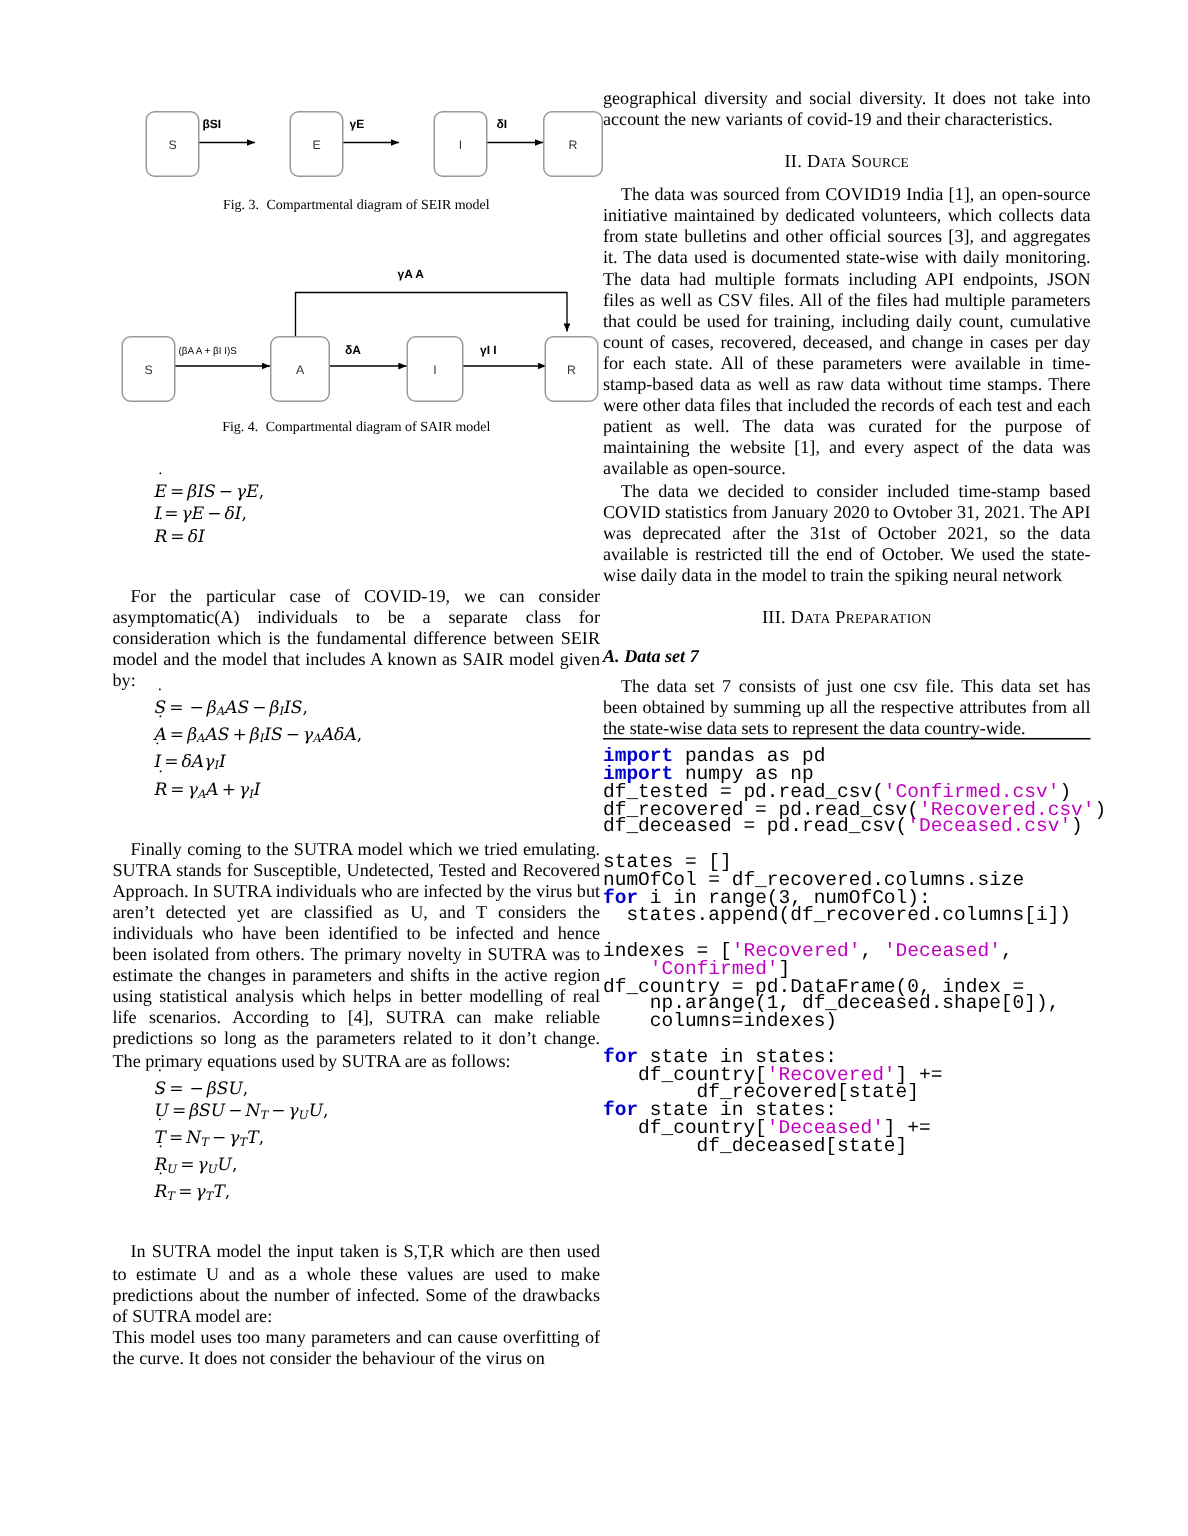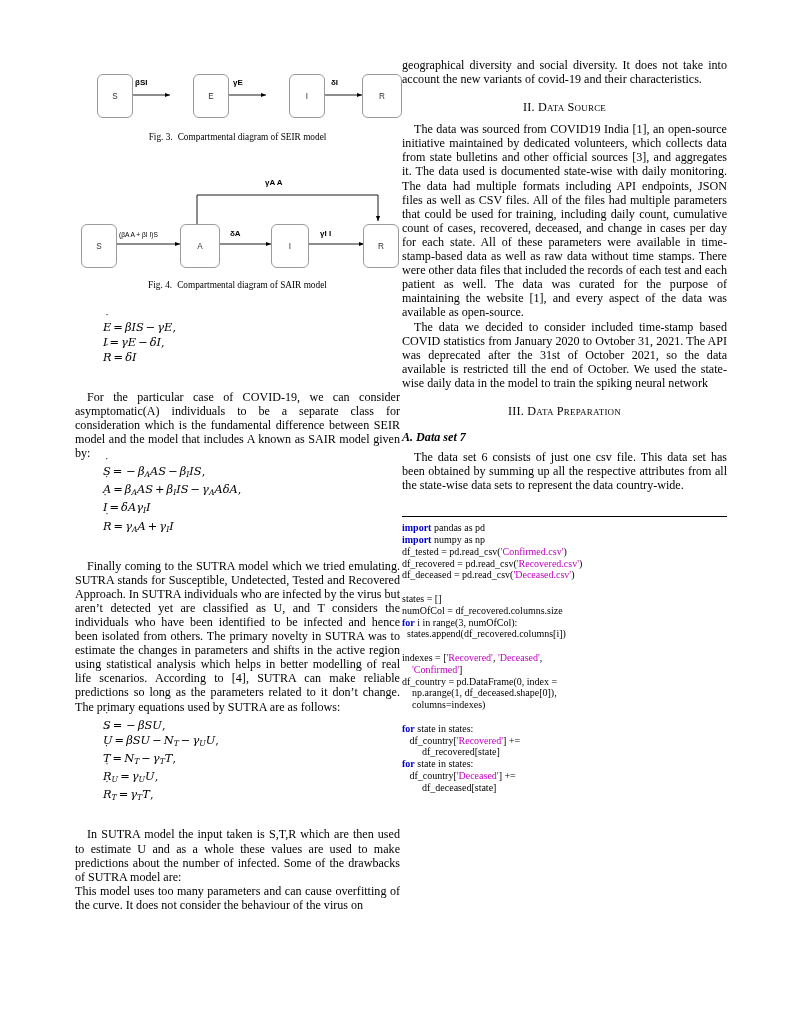--- a/index.html
+++ b/index.html
@@ -120,24 +120,24 @@
   sub.msub {
     font-style: italic;
     font-size: 0.68em;
     vertical-align: -0.25em;
   }
   .op { padding: 0 2px; font-style: normal; }
 
   
   .code-block {
     border-top: 1px solid #000;
-    margin-top: 24px;
+    margin-top: 0;
     padding-top: 5px;
-    font-family: Liberation Serif, serif;
-    font-size: 10px;
+    font-family: Liberation Mono, monospace;
+    font-size: 13px;
     line-height: 11.8px;
     white-space: pre;
     color: #000;
   }
   .code-block .kw  { color: #0000cd; font-weight: bold; }
   .code-block .str { color: #c000c0; }
   .code-block .blank { display: block; height: 11.8px; }
 </style>
 </head>
 <body>
@@ -246,18 +246,18 @@
 
     <p class="body">The data was sourced from COVID19 India [1], an open-source initiative maintained by dedicated volunteers, which collects data from state bulletins and other official sources [3], and aggregates it. The data used is documented state-wise with daily monitoring. The data had multiple formats including API endpoints, JSON files as well as CSV files. All of the files had multiple parameters that could be used for training, including daily count, cumulative count of cases, recovered, deceased, and change in cases per day for each state. All of these parameters were available in time-stamp-based data as well as raw data without time stamps. There were other data files that included the records of each test and each patient as well. The data was curated for the purpose of maintaining the website [1], and every aspect of the data was available as open-source.</p>
 
     <p class="body">The data we decided to consider included time-stamp based COVID statistics from January 2020 to Ovtober 31, 2021. The API was deprecated after the 31st of October 2021, so the data available is restricted till the end of October. We used the state-wise daily data in the model to train the spiking neural network</p>
 
     <h2 class="section">III.  Data Preparation</h2>
 
 
     <h3 class="subsection">A.  Data set 7</h3>
 
-    <p class="body">The data set 6 consists of just one csv file. This data set has been obtained by summing up all the respective attributes from all the state-wise data sets to represent the data country-wide.</p>
+    <p class="body">The data set 7 consists of just one csv file. This data set has been obtained by summing up all the respective attributes from all the state-wise data sets to represent the data country-wide.</p>
 
     <div class="code-block" id="code-block"><div><span class="kw">import</span><span> pandas as pd</span></div><div><span class="kw">import</span><span> numpy as np</span></div><div><span>df_tested = pd.read_csv(</span><span class="str">'Confirmed.csv'</span><span>)</span></div><div><span>df_recovered = pd.read_csv(</span><span class="str">'Recovered.csv'</span><span>)</span></div><div><span>df_deceased = pd.read_csv(</span><span class="str">'Deceased.csv'</span><span>)</span></div><div class="blank">&nbsp;</div><div><span>states = []</span></div><div><span>numOfCol = df_recovered.columns.size</span></div><div><span class="kw">for</span><span> i in range(3, numOfCol):</span></div><div><span>  states.append(df_recovered.columns[i])</span></div><div class="blank">&nbsp;</div><div><span>indexes = [</span><span class="str">'Recovered'</span><span>, </span><span class="str">'Deceased'</span><span>,</span></div><div><span>    </span><span class="str">'Confirmed'</span><span>]</span></div><div><span>df_country = pd.DataFrame(0, index =</span></div><div><span>    np.arange(1, df_deceased.shape[0]),</span></div><div><span>    columns=indexes)</span></div><div class="blank">&nbsp;</div><div><span class="kw">for</span><span> state in states:</span></div><div><span>   df_country[</span><span class="str">'Recovered'</span><span>] +=</span></div><div><span>        df_recovered[state]</span></div><div><span class="kw">for</span><span> state in states:</span></div><div><span>   df_country[</span><span class="str">'Deceased'</span><span>] +=</span></div><div><span>        df_deceased[state]</span></div></div>
   </div>
 
 </div>
 
 </body></html>

